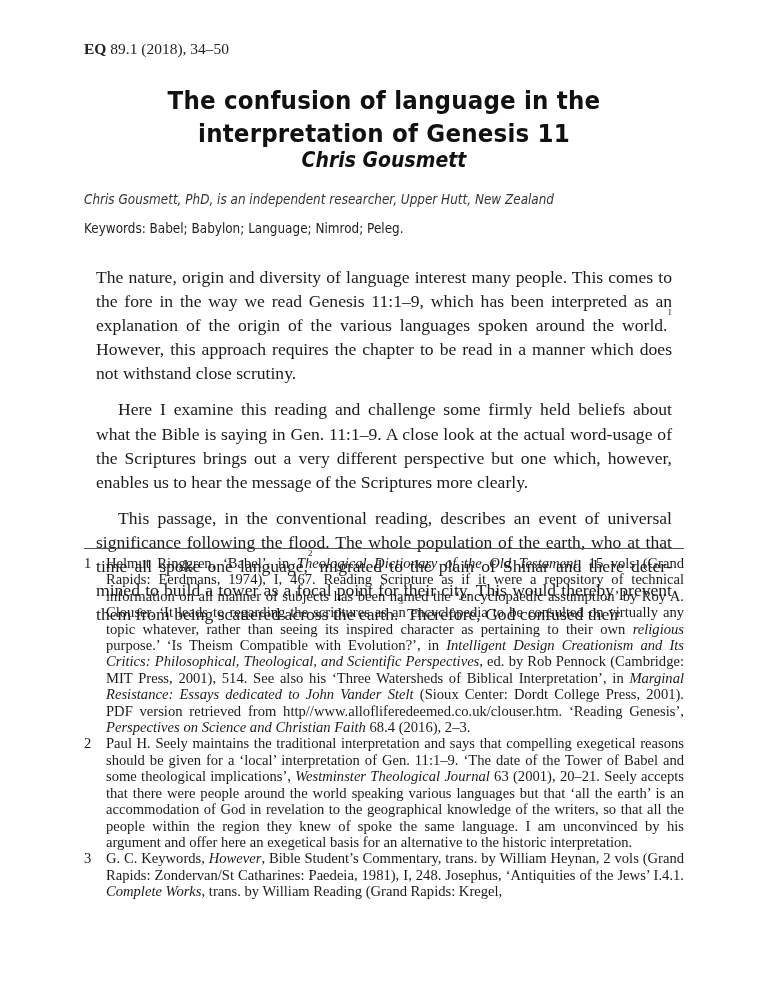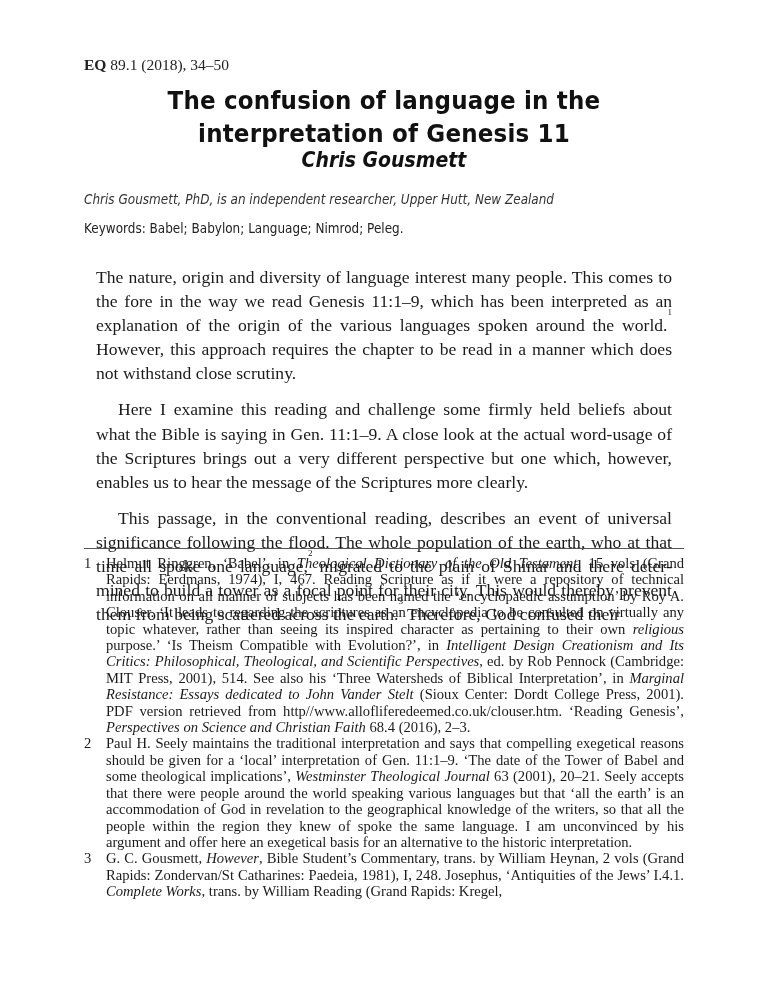--- a/index.html
+++ b/index.html
@@ -1,19 +1,19 @@
 <!DOCTYPE html>
 <html><head>
   <meta charset="utf-8">
   <style>
     html, body { margin: 0; padding: 0; background: #ffffff; }
     body { width: 768px; height: 994px; position: relative; overflow: hidden; color: #1a1a1a; }
     .page { position: absolute; left: 84px; width: 600px; top: 0; }
     .running-head {
-      position: absolute; top: 56px; left: 0;
+      position: absolute; top: 40px; left: 0;
       font-family: "Liberation Serif", "DejaVu Serif", serif; font-size: 15.5px; color: #222;
     }
     .running-head b { font-weight: bold; }
     .title {
       position: absolute; top: 84px; left: 0; width: 600px; text-align: center;
       font-family: "DejaVu Sans", "Liberation Sans", sans-serif; font-weight: bold;
       font-size: 25px; line-height: 33px; letter-spacing: 0.2px; color: #111;
       transform: scaleX(0.92); transform-origin: center top;
     }
     .author {
@@ -85,17 +85,17 @@
     <div class="fn">
       <span class="fn-num">1</span>
       <span class="fn-text"><span>Helmut Ringgren, ‘Babel’, in </span><i>Theological Dictionary of the Old Testament</i><span>, 15 vols (Grand Rapids: Eerdmans, 1974), I, 467. Reading Scripture as if it were a repository of technical information on all manner of subjects has been named the ‘encyclopaedic assumption’ by Roy A. Clouser. ‘It leads to regarding the scriptures as an encyclopedia to be consulted on virtually any topic whatever, rather than seeing its inspired character as pertaining to their own </span><i>religious</i><span> purpose.’ ‘Is Theism Compatible with Evolution?’, in </span><i>Intelligent Design Creationism and Its Critics: Philosophical, Theological, and Scientific Perspectives</i><span>, ed. by Rob Pennock (Cambridge: MIT Press, 2001), 514. See also his ‘Three Watersheds of Biblical Interpretation’, in </span><i>Marginal Resistance: Essays dedicated to John Vander Stelt</i><span> (Sioux Center: Dordt College Press, 2001). PDF version retrieved from http//www.allofliferedeemed.co.uk/clouser.htm. ‘Reading Genesis’, </span><i>Perspectives on Science and Christian Faith</i><span> 68.4 (2016), 2–3.</span></span>
     </div>
     <div class="fn">
       <span class="fn-num">2</span>
       <span class="fn-text"><span>Paul H. Seely maintains the traditional interpretation and says that compelling exegetical reasons should be given for a ‘local’ interpretation of Gen. 11:1–9. ‘The date of the Tower of Babel and some theological implications’, </span><i>Westminster Theological Journal</i><span> 63 (2001), 20–21. Seely accepts that there were people around the world speaking various languages but that ‘all the earth’ is an accommodation of God in revelation to the geographical knowledge of the writers, so that all the people within the region they knew of spoke the same language. I am unconvinced by his argument and offer here an exegetical basis for an alternative to the historic interpretation.</span></span>
     </div>
     <div class="fn">
       <span class="fn-num">3</span>
-      <span class="fn-text"><span>G. C. Gousmett, </span><i>However</i><span>, Bible Student’s Commentary, trans. by William Heynan, 2 vols (Grand Rapids: Zondervan/St Catharines: Paedeia, 1981), I, 248. Josephus, ‘Antiquities of the Jews’ I.4.1. </span><i>Complete Works</i><span>, trans. by William Reading (Grand Rapids: Kregel,</span></span>
+      <span class="fn-text"><span>G. C. Keywords, </span><i>However</i><span>, Bible Student’s Commentary, trans. by William Heynan, 2 vols (Grand Rapids: Zondervan/St Catharines: Paedeia, 1981), I, 248. Josephus, ‘Antiquities of the Jews’ I.4.1. </span><i>Complete Works</i><span>, trans. by William Reading (Grand Rapids: Kregel,</span></span>
     </div>
   </div>
 
 </div>
 
 </body></html>

